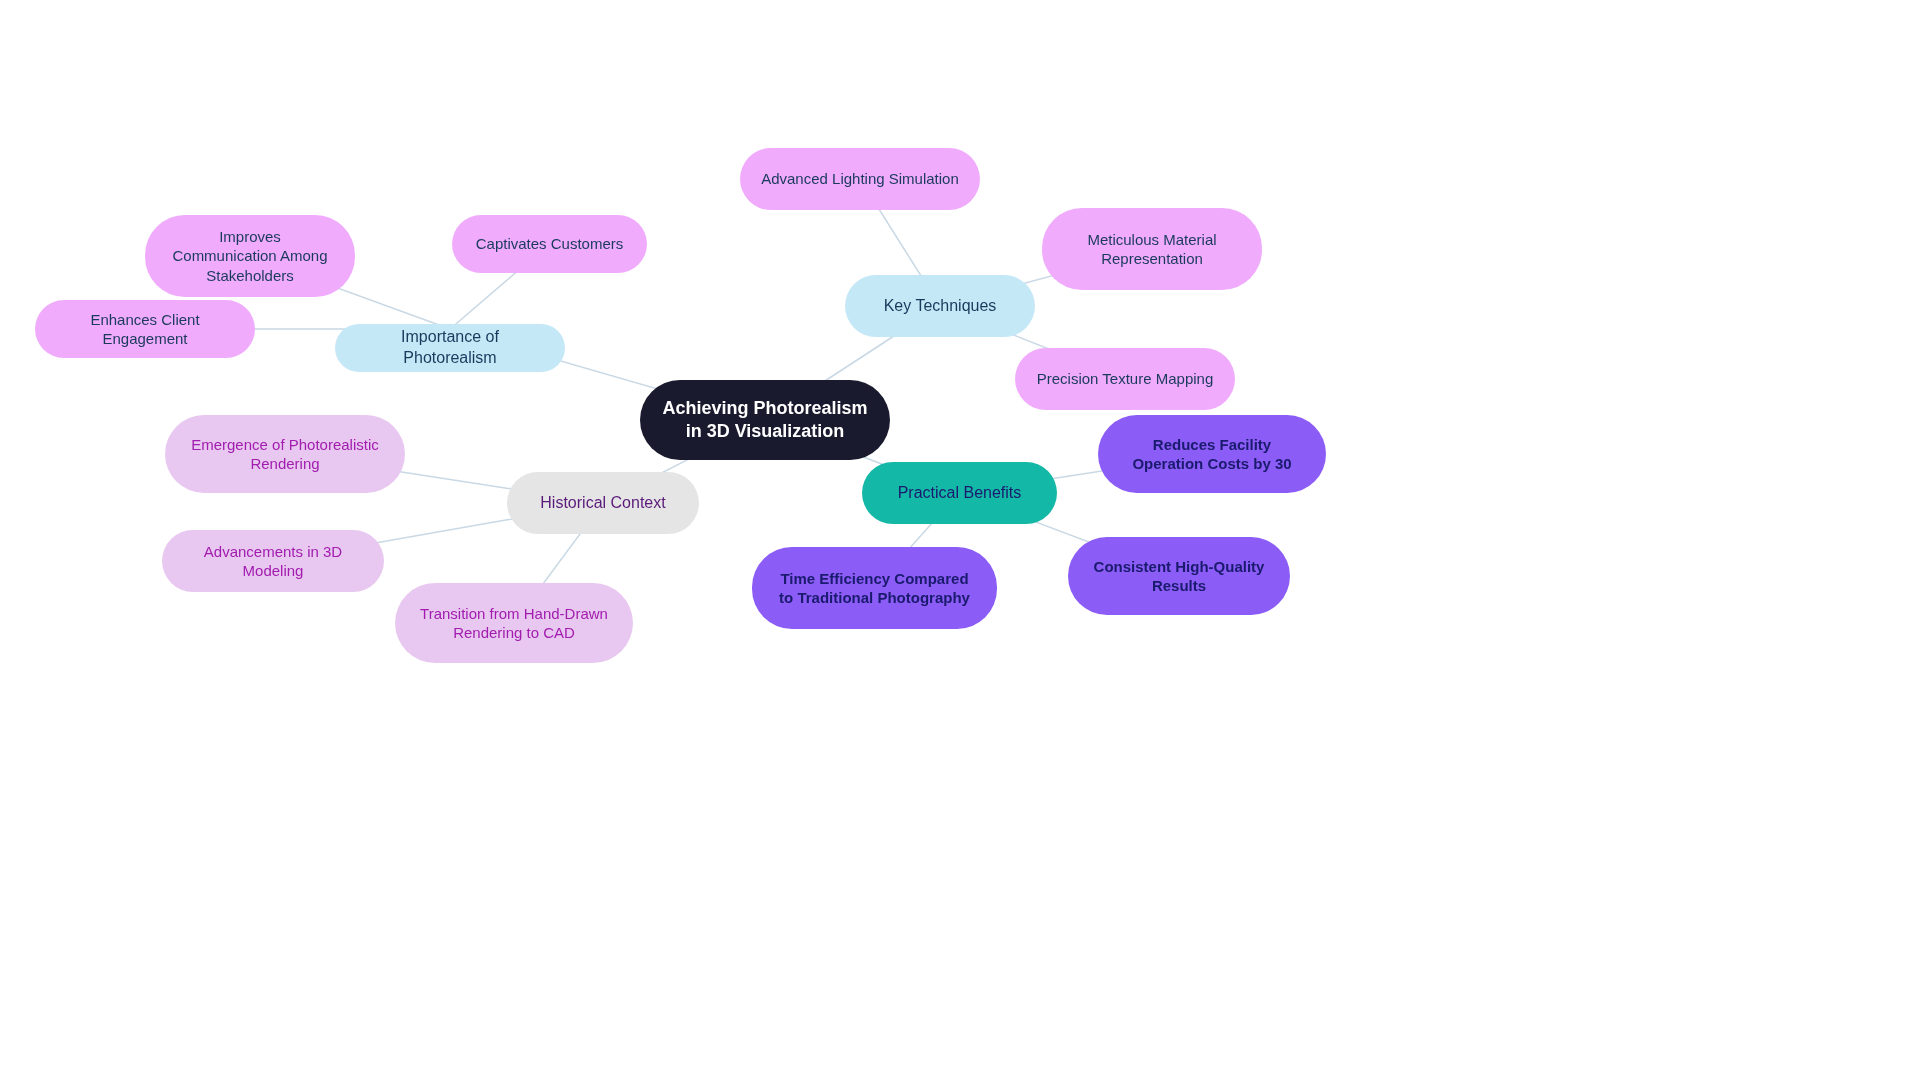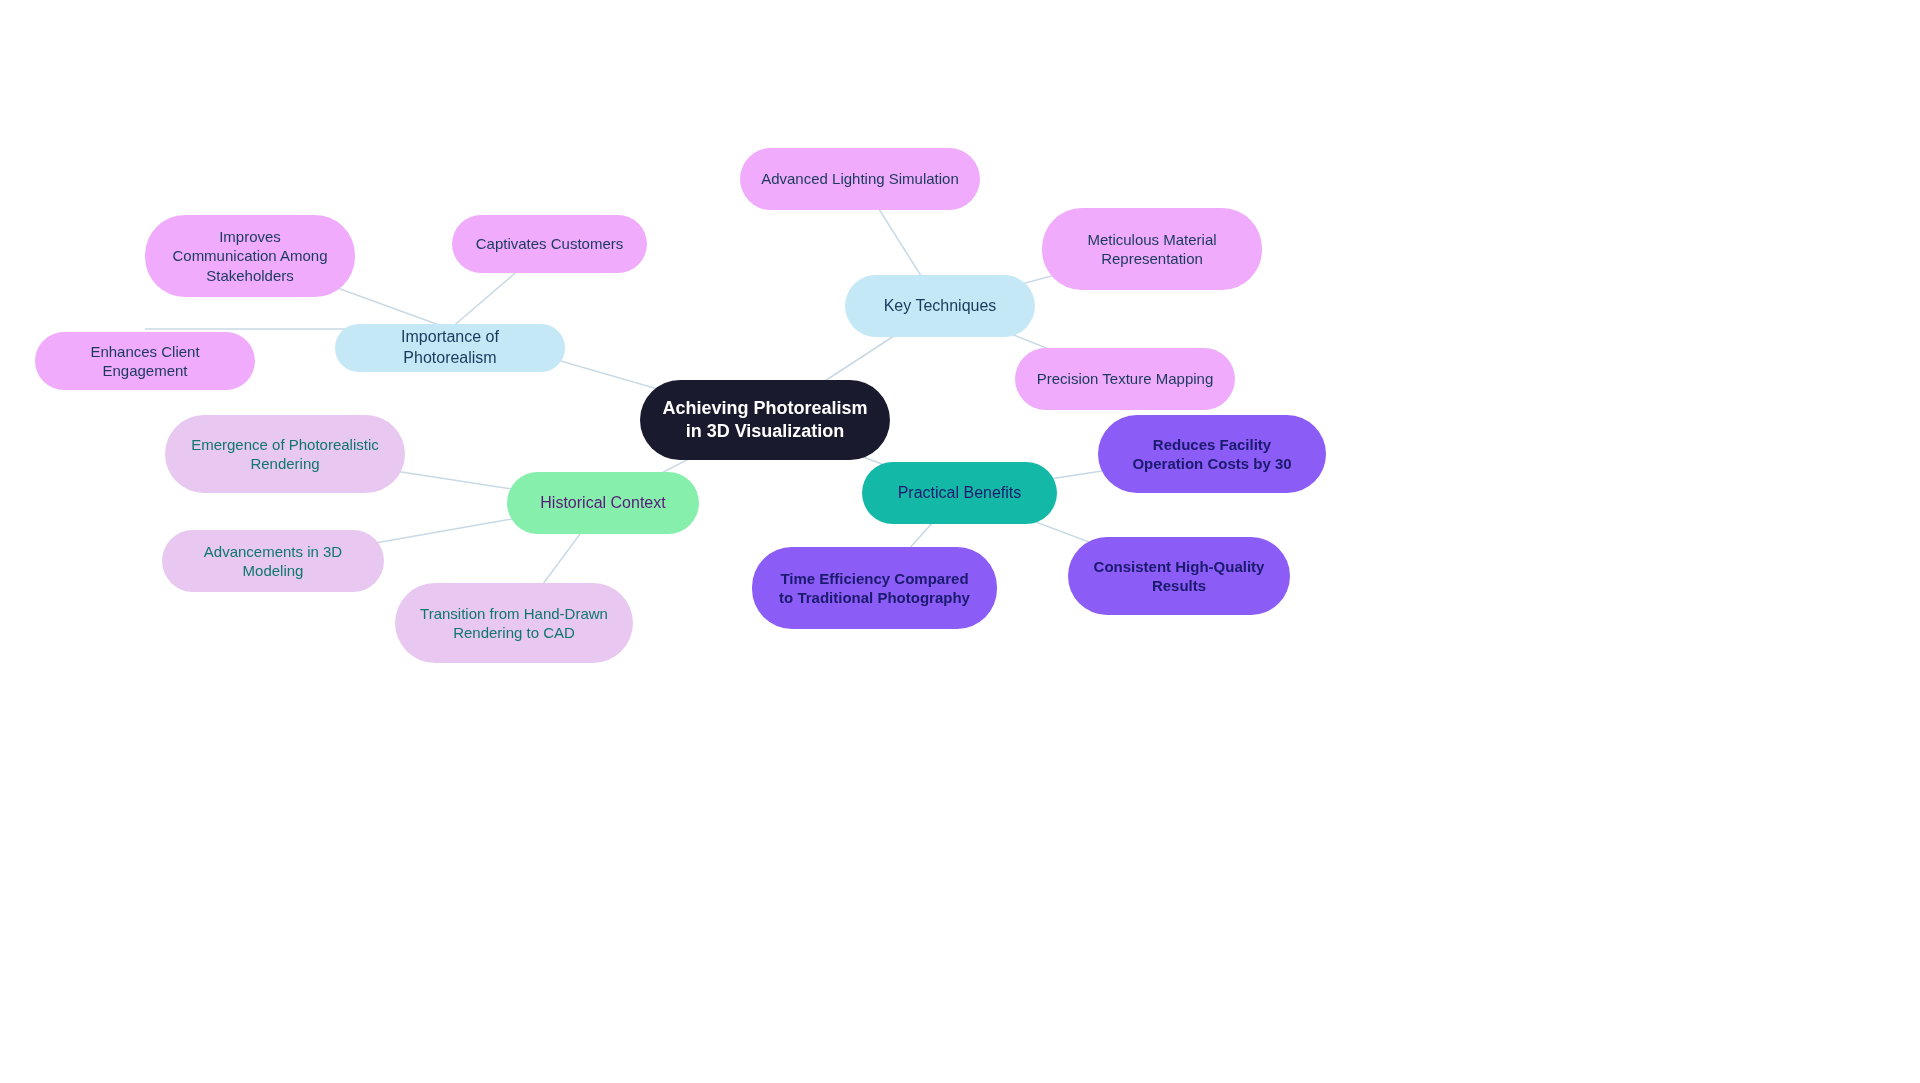--- a/index.html
+++ b/index.html
@@ -52,27 +52,27 @@
 
     .node-blue-mid {
       background: #c5e8f7;
       color: #1a3a5c;
       font-size: 16px;
       font-weight: 500;
     }
 
     .node-purple {
       background: #e8c8f0;
-      color: #0f766e;
+      color: #a21caf;
       font-size: 15px;
       font-weight: 400;
     }
 
     .node-purple-mid {
-      background: #86efac;
+      background: #e5e5e5;
       color: #5a1a7a;
       font-size: 16px;
       font-weight: 500;
     }
 
     .node-lavender {
       background: #8b5cf6;
       color: #1a1a6e;
       font-size: 15px;
       font-weight: 700;
@@ -117,21 +117,21 @@
 </div>
 
 <div class="node node-blue" style="left: 145px; top: 215px; width: 210px; height: 82px;">
   <span>Improves Communication Among Stakeholders</span>
 </div>
 
 <div class="node node-blue" style="left: 452px; top: 215px; width: 195px; height: 58px;">
   <span>Captivates Customers</span>
 </div>
 
-<div class="node node-blue" style="left: 35px; top: 300px; width: 220px; height: 58px; margin-top: 32px;">
+<div class="node node-blue" style="left: 35px; top: 300px; width: 220px; height: 58px;">
   <span>Enhances Client Engagement</span>
 </div>
 
 <div class="node node-blue-mid" style="left: 845px; top: 275px; width: 190px; height: 62px;">
   <span>Key Techniques</span>
 </div>
 
 <div class="node node-blue" style="left: 740px; top: 148px; width: 240px; height: 62px;">
   <span>Advanced Lighting Simulation</span>
 </div>

